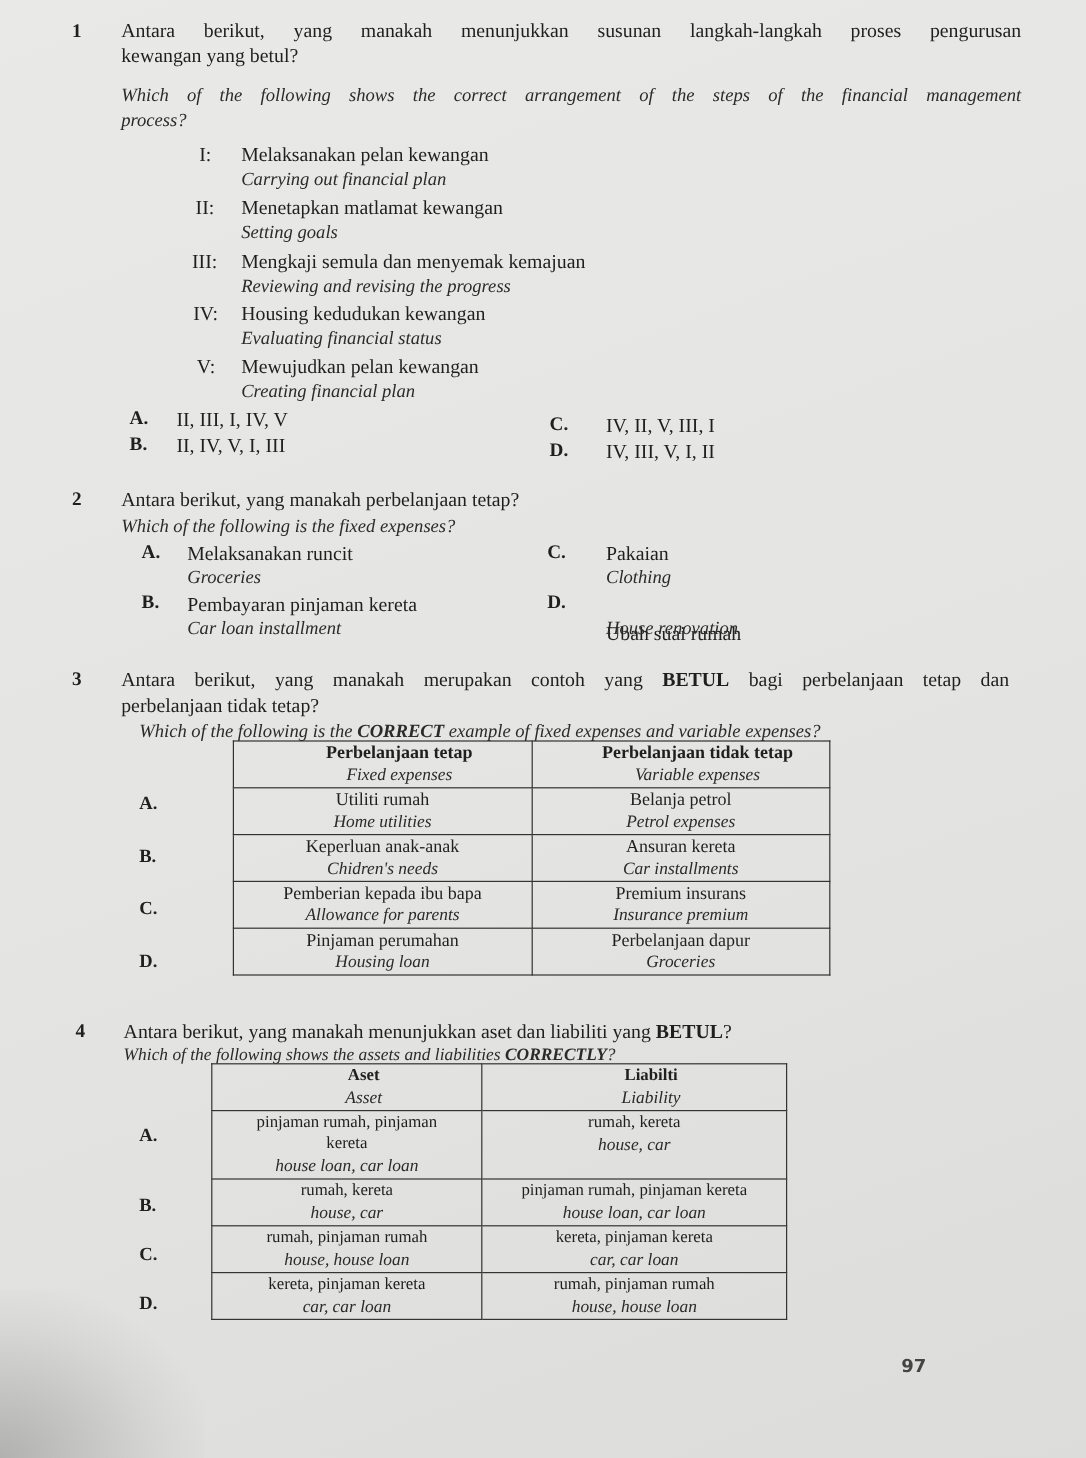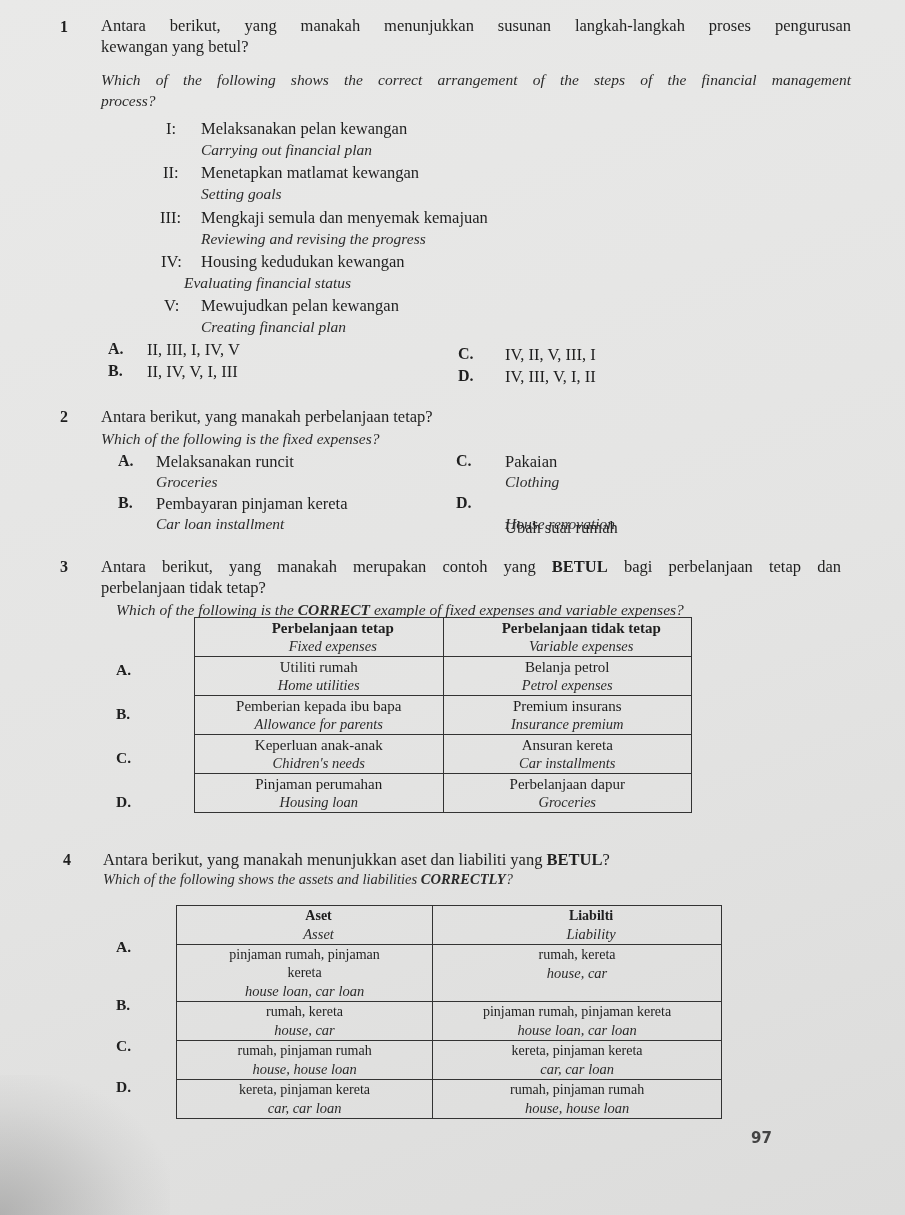--- a/index.html
+++ b/index.html
@@ -56,21 +56,21 @@
     <span class="abs ms" style="left:163px; top:163px;">II:</span>
     <span class="abs ms" style="left:201px; top:163px;">Menetapkan matlamat kewangan</span>
     <span class="abs en" style="left:201px; top:185px;text-align:right;">Setting goals</span>
 
     <span class="abs ms" style="left:160px; top:208px;">III:</span>
     <span class="abs ms" style="left:201px; top:208px;">Mengkaji semula dan menyemak kemajuan</span>
     <span class="abs en" style="left:201px; top:230px;">Reviewing and revising the progress</span>
 
     <span class="abs ms" style="left:161px; top:252px;">IV:</span>
     <span class="abs ms" style="left:201px; top:252px;">Housing kedudukan kewangan</span>
-    <span class="abs en" style="left:184px; top:274px;">Evaluating financial status</span>
+    <span class="abs en" style="left:201px; top:274px;">Evaluating financial status</span>
 
     <span class="abs ms" style="left:164px; top:296px;">V:</span>
     <span class="abs ms" style="left:201px; top:296px;">Mewujudkan pelan kewangan</span>
     <span class="abs en" style="left:201px; top:318px;">Creating financial plan</span>
   </div>
 
   <div>
     <div>
       <span class="abs opt-letter" style="left:108px; top:340px;">A.</span>
       <span class="abs ms" style="left:147px; top:340px;">II, III, I, IV, V</span>
@@ -147,36 +147,36 @@
             <div>Utiliti rumah</div>
             <div class="en">Home utilities</div>
           </td>
       <td>
             <div>Belanja petrol</div>
             <div class="en">Petrol expenses</div>
           </td>
     </tr>
     <tr>
       <td>
+            <div>Keperluan anak-anak</div>
+            <div class="en">Chidren's needs</div>
+          </td>
+      <td>
+            <div>Ansuran kereta</div>
+            <div class="en">Car installments</div>
+          </td>
+    </tr>
+    <tr>
+      <td>
             <div>Pemberian kepada ibu bapa</div>
             <div class="en">Allowance for parents</div>
           </td>
       <td>
             <div>Premium insurans</div>
             <div class="en">Insurance premium</div>
-          </td>
-    </tr>
-    <tr>
-      <td>
-            <div>Keperluan anak-anak</div>
-            <div class="en">Chidren's needs</div>
-          </td>
-      <td>
-            <div>Ansuran kereta</div>
-            <div class="en">Car installments</div>
           </td>
     </tr>
     <tr>
       <td>
             <div>Pinjaman perumahan</div>
             <div class="en">Housing loan</div>
           </td>
       <td>
             <div>Perbelanjaan dapur</div>
             <div class="en">Groceries</div>
@@ -189,21 +189,21 @@
 <div>
   <span class="abs qnum" style="left:63px; top:851px;">4</span>
   <div class="abs ms" style="left:103px; top:850px;"><span>Antara berikut, yang manakah menunjukkan aset dan liabiliti yang </span><span class="bold">BETUL</span><span>?</span></div>
   <div class="abs en" style="left:103px; top:871px; font-size:14.5px;"><span>Which of the following shows the assets and liabilities </span><span class="bold">CORRECTLY</span><span>?</span></div>
 
   <span class="row-label" style="left:116px; top:938px;">A.</span>
   <span class="row-label" style="left:116px; top:996px;">B.</span>
   <span class="row-label" style="left:116px; top:1037px;">C.</span>
   <span class="row-label" style="left:116px; top:1078px;">D.</span>
 
-  <table class="qt" style="left:176px; top:905px; width:546px; font-size:14px;">
+  <table class="qt" style="left:176px; top:886px; width:480px; font-size:14px;">
     <tbody>
         <tr>
       <th style="width:47%;">
         <div>Aset</div>
         <div class="en" style="font-weight:normal;">Asset</div>
       </th>
       <th>
         <div>Liabilti</div>
         <div class="en" style="font-weight:normal;">Liability</div>
       </th>

